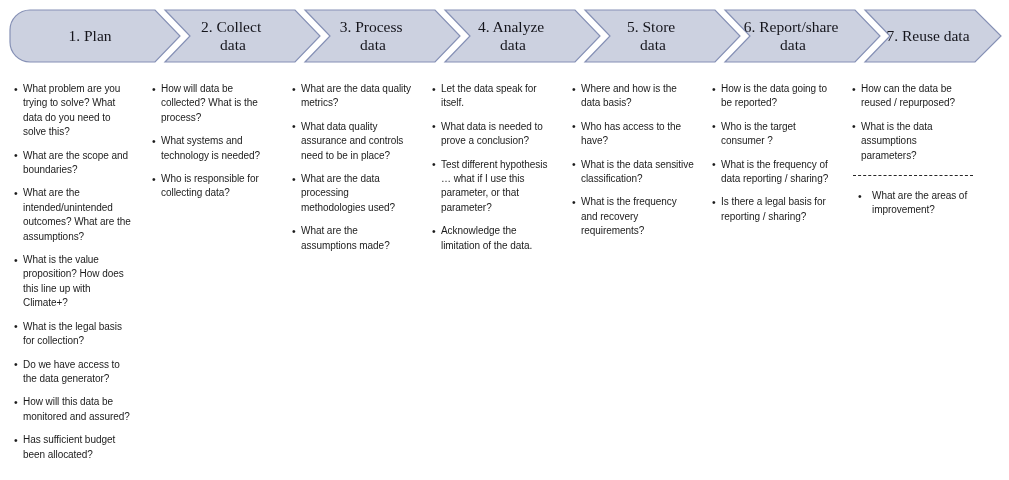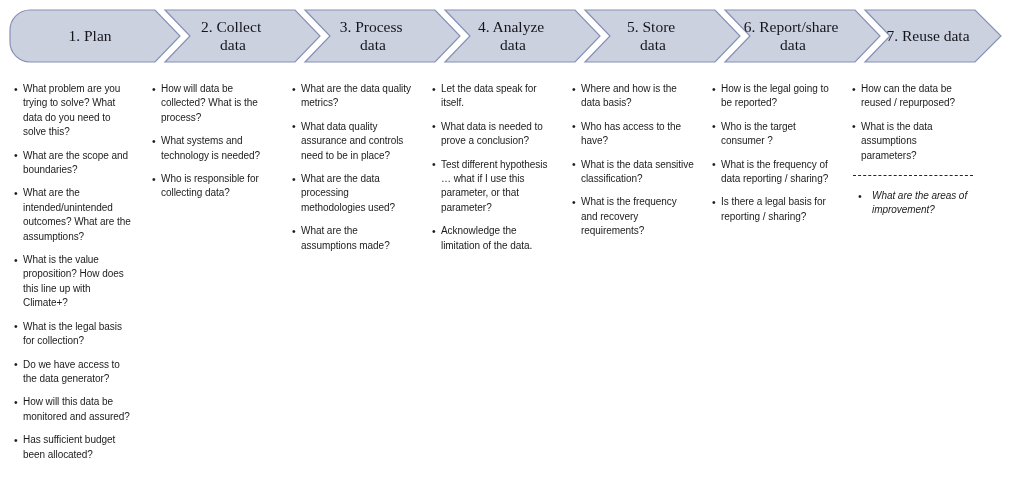--- a/index.html
+++ b/index.html
@@ -78,21 +78,20 @@
     position: absolute;
     left: 0;
     top: -0.5px;
     font-size: 10.5px;
     line-height: 14.4px;
     color: #1b1b1b;
   }
   .q-item.indented {
     padding-left: 20px;
     margin-top: 13px;
-    font-style: italic;
   }
   .q-item.indented::before {
     left: 6px;
   }
 
   .q-divider {
     border: 0;
     border-top: 1.3px dashed #262626;
     margin: 12px 1px 0 1px;
     height: 0;
@@ -191,21 +190,21 @@
     <ul class="q-list">
       <li class="q-item">Where and how is the data basis?</li>
       <li class="q-item">Who has access to the have?</li>
       <li class="q-item">What is the data sensitive classification?</li>
       <li class="q-item">What is the frequency and recovery requirements?</li>
     </ul>
   </div>
 
   <div class="q-column">
     <ul class="q-list">
-      <li class="q-item">How is the legal going to be reported?</li>
+      <li class="q-item">How is the data going to be reported?</li>
       <li class="q-item">Who is the target consumer ?</li>
       <li class="q-item">What is the frequency of data reporting / sharing?</li>
       <li class="q-item">Is there a legal basis for reporting / sharing?</li>
     </ul>
   </div>
 
   <div class="q-column">
     <ul class="q-list">
       <li class="q-item">How can the data be reused / repurposed?</li>
       <li class="q-item">What is the data assumptions parameters?</li>

